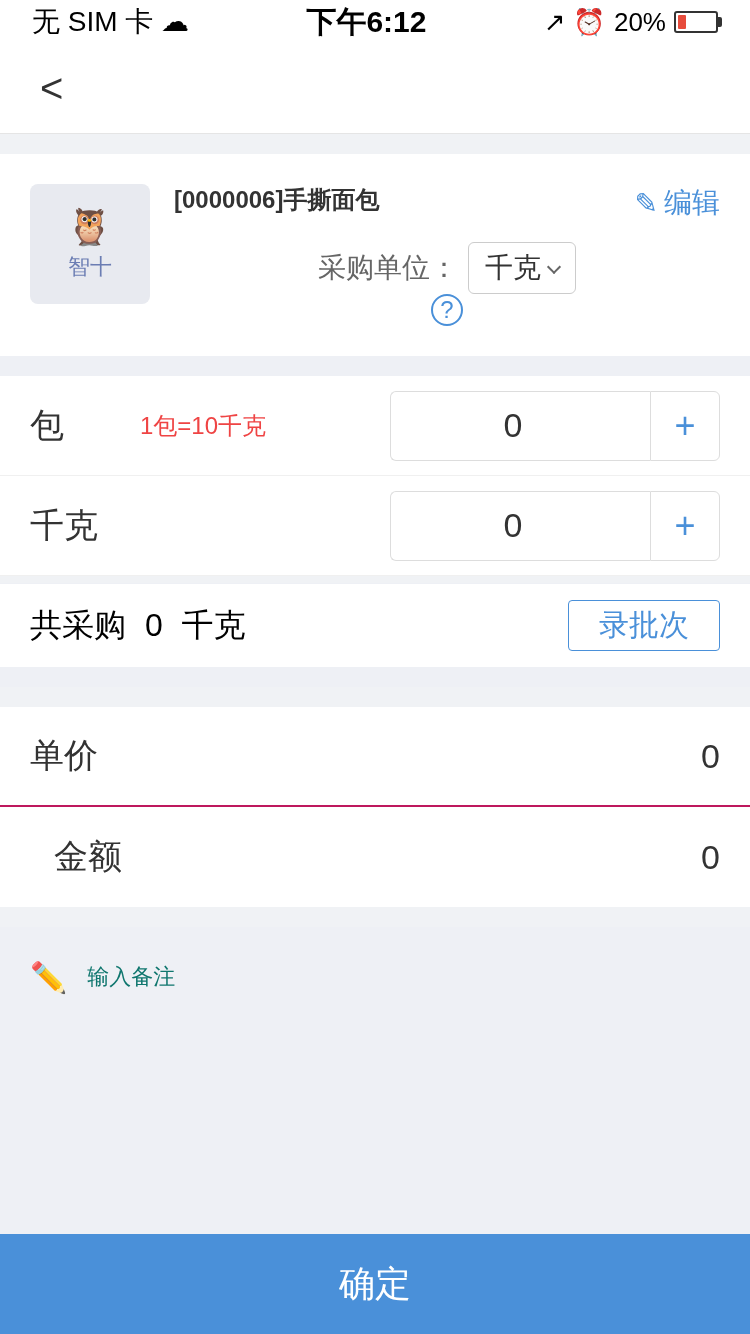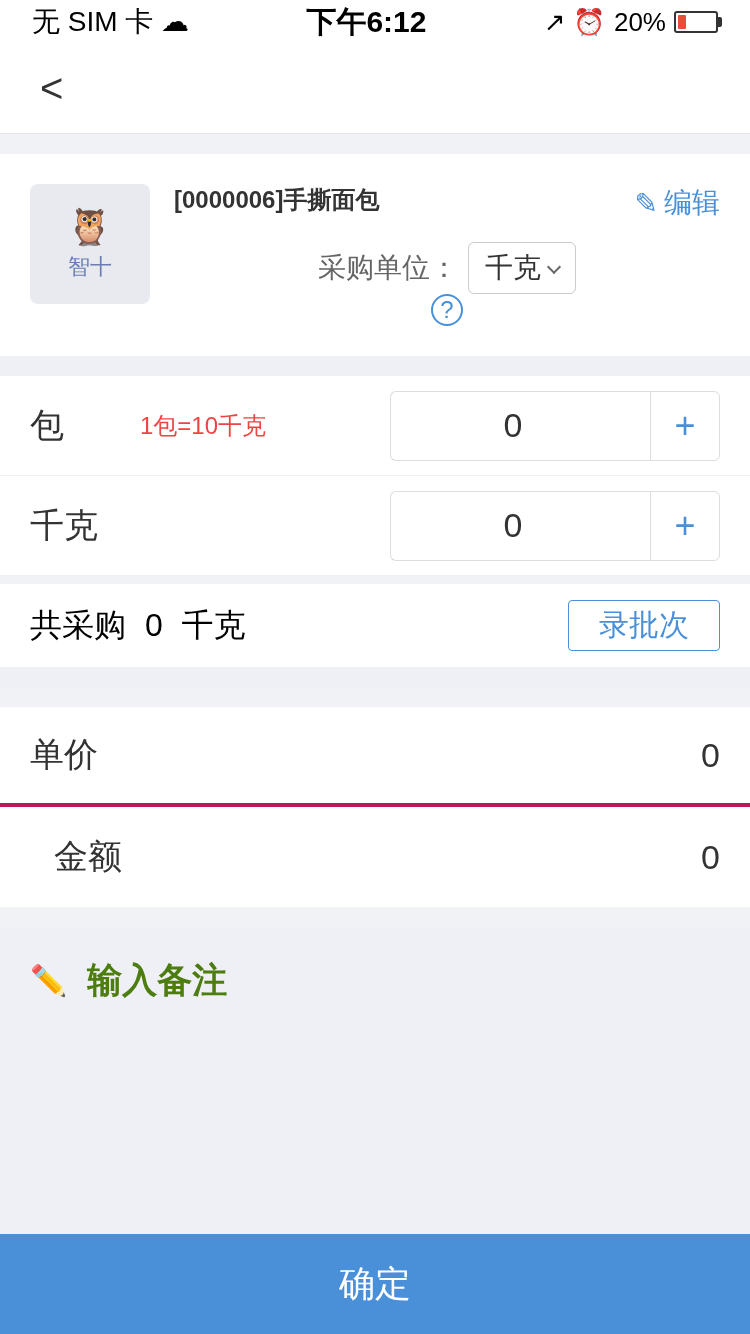--- a/index.html
+++ b/index.html
@@ -252,21 +252,21 @@
     .info-section {
       background: #fff;
       margin-top: 20px;
     }
     .info-row {
       display: flex;
       align-items: center;
       justify-content: space-between;
       padding: 0 30px;
       height: 100px;
-      border-bottom: 4px solid #be185d;
+      border-bottom: 2px solid #be185d;
     }
     .info-label {
       font-size: 34px;
       color: #333;
     }
     .info-value {
       font-size: 34px;
       color: #333;
     }
 
@@ -278,23 +278,22 @@
       display: flex;
       align-items: center;
       gap: 20px;
       min-height: 100px;
     }
     .note-icon {
       font-size: 30px;
       color: #aaa;
     }
     .note-placeholder {
-      font-size: 35px;
-      color: #4d7c0f;
-      font-weight: bold;
+      font-size: 22px;
+      color: #0f766e;
     }
 
     
     .content-fill {
       background: #eef0f5;
       flex: 1;
       min-height: 300px;
     }
 
     

